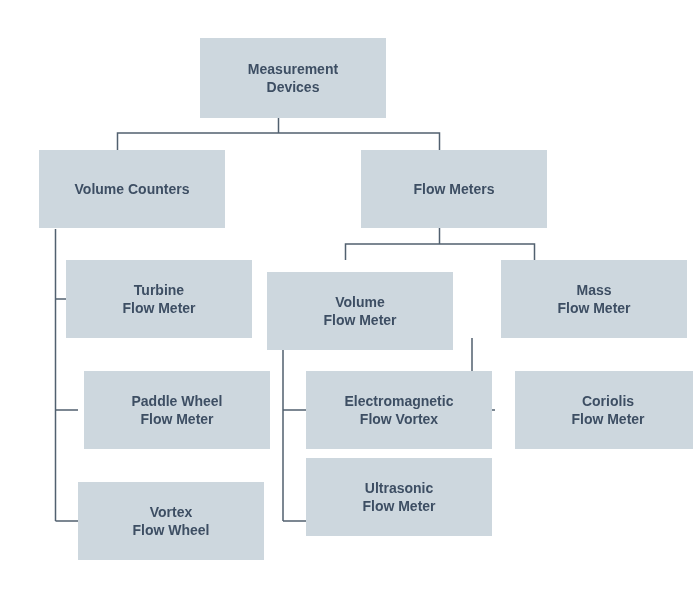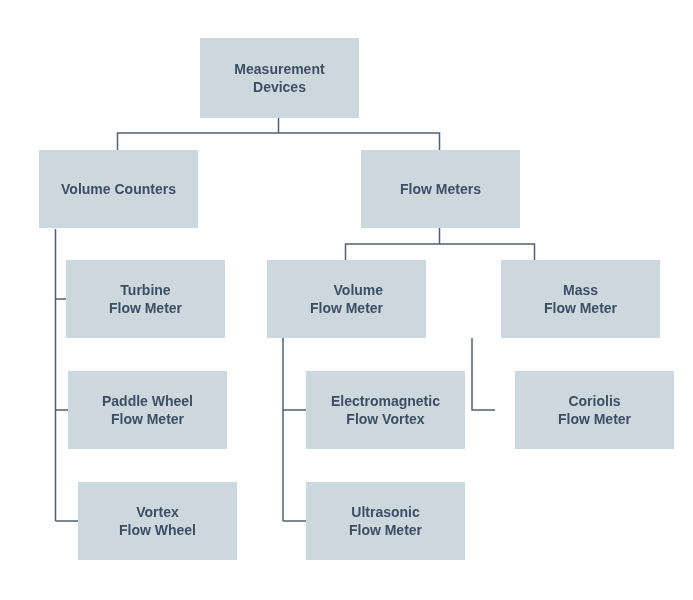--- a/index.html
+++ b/index.html
@@ -22,44 +22,44 @@
     left: 0; top: 0;
     width: 693px; height: 600px;
   }
   .connector {
     fill: none;
     stroke: var(--line);
     stroke-width: 1.5;
   }
   .node {
     position: absolute;
-    width: 159px;
+    width: 186px;
     height: 78px;
     background: var(--fill);
     color: var(--text);
     display: flex;
     align-items: center;
     justify-content: center;
     text-align: center;
     font-size: 14px;
     font-weight: 600;
     line-height: 1.3;
     white-space: pre-line;
   }
   #n-measurement     { left: 200px; top: 38px;  height: 80px; }
   #n-volume-counters { left: 39px;  top: 150px; }
   #n-flow-meters     { left: 361px; top: 150px; }
   #n-turbine         { left: 66px;  top: 260px; }
-  #n-volume-fm       { left: 267px; top: 260px; text-align: right; }
+  #n-volume-fm       { left: 267px; top: 272px; }
   #n-mass-fm         { left: 456px; top: 260px; margin-left: 45px; }
-  #n-paddle          { left: 68px;  top: 371px; }
+  #n-paddle          { left: 84px;  top: 371px; }
   #n-electromagnetic { left: 306px; top: 371px; }
   #n-coriolis        { left: 515px; top: 371px; }
   #n-vortex          { left: 78px;  top: 482px; }
-  #n-ultrasonic      { left: 306px; top: 482px; }
+  #n-ultrasonic      { left: 306px; top: 458px; }
 </style>
 </head>
 <body>
 
 <div class="canvas">
 
   <svg class="connectors" viewBox="0 0 693 600" xmlns="http://www.w3.org/2000/svg" aria-hidden="true">
     <path class="connector" d="M278.5 118 L278.5 133 M117.5 150 L117.5 133 L439.5 133 L439.5 150"></path>
     <path class="connector" d="M439.5 228 L439.5 244 M345.5 260 L345.5 244 L534.5 244 L534.5 260"></path>
     <path class="connector" d="M55.5 229 L55.5 521 M55.5 299 L78 299 M55.5 410 L78 410 M55.5 521 L78 521"></path>

